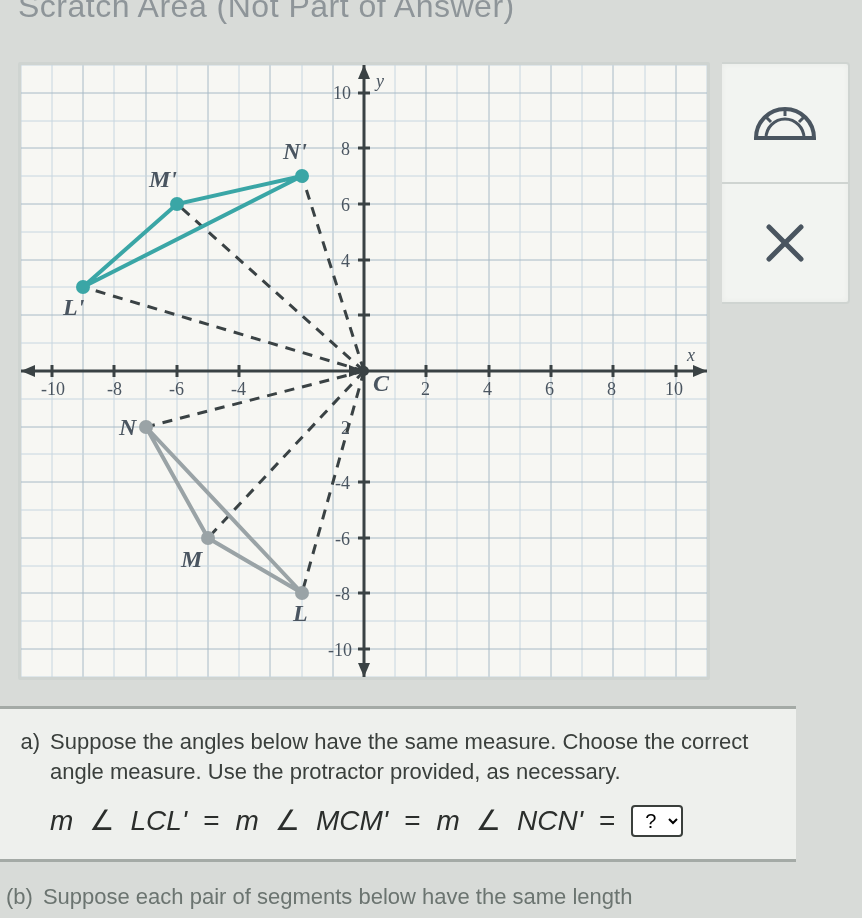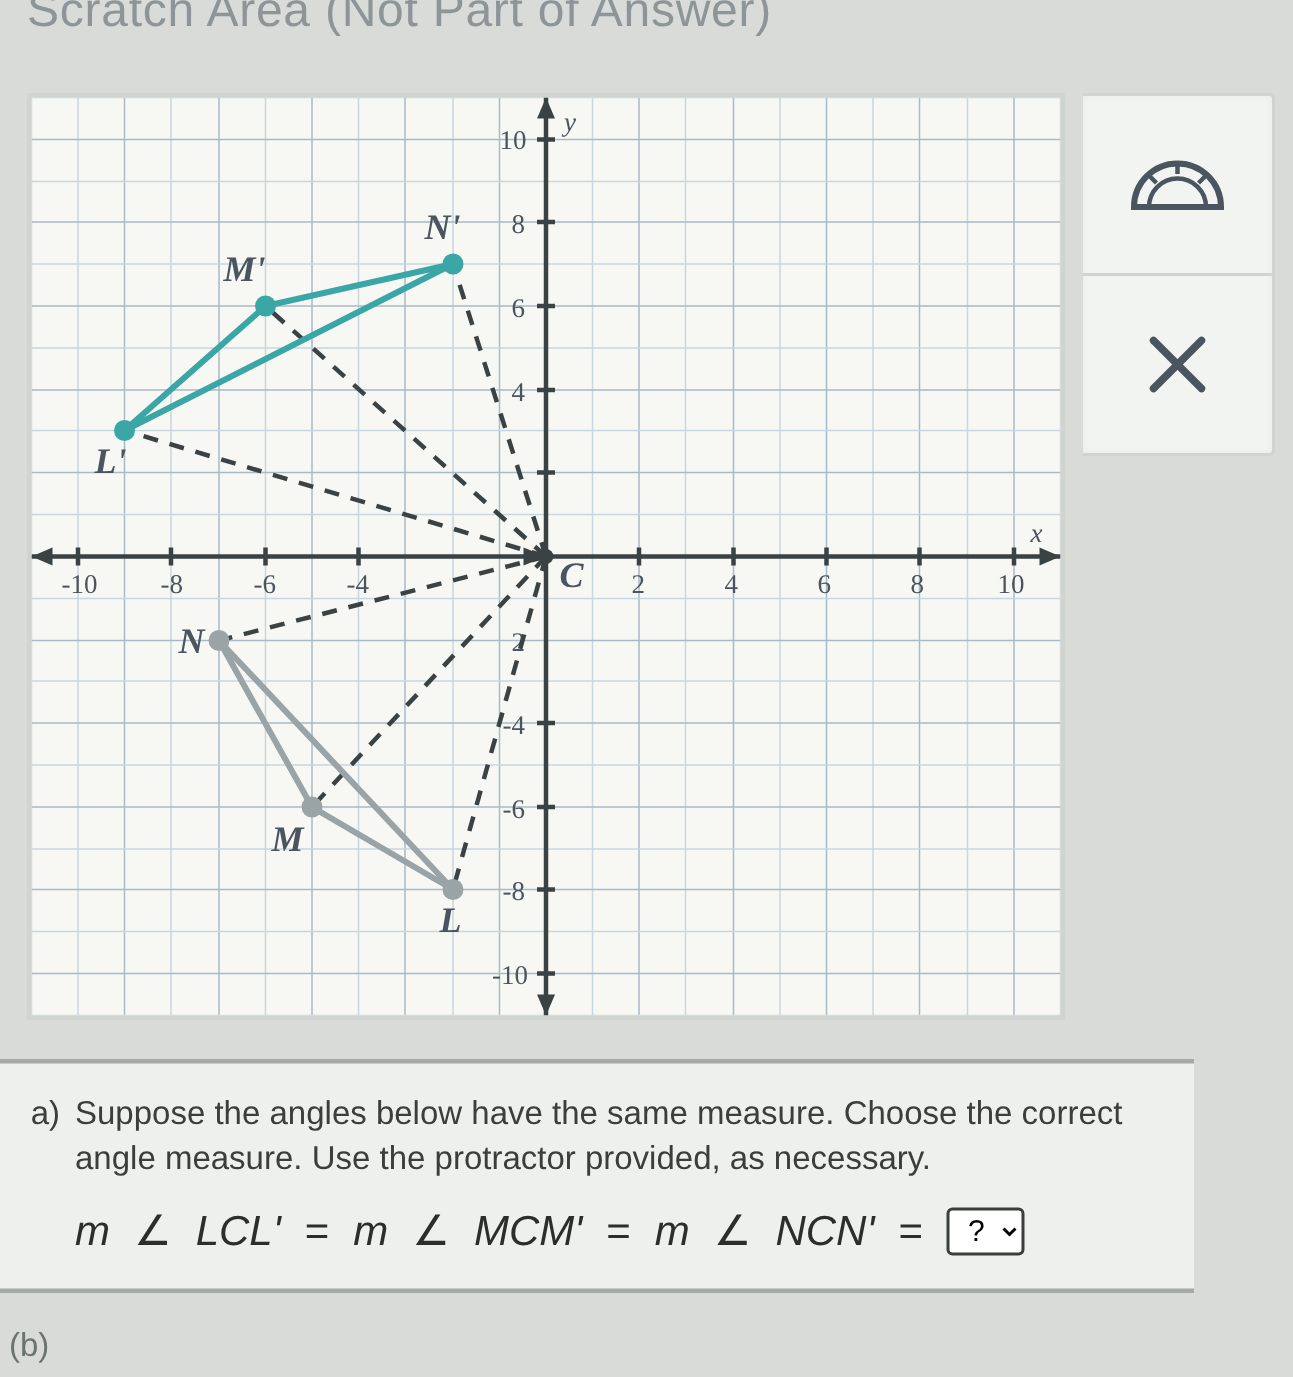--- a/index.html
+++ b/index.html
@@ -220,14 +220,15 @@
         <span>NCN'</span>
       <span class="op">=</span>
       <select class="sel">
         <option>?</option>
       </select>
     </div>
   </div>
 
   <div class="q2">
     <div>(b)</div>
+    <div>Suppose each pair of segments below have the same length</div>
   </div>
 </div>
 
 </body></html>

